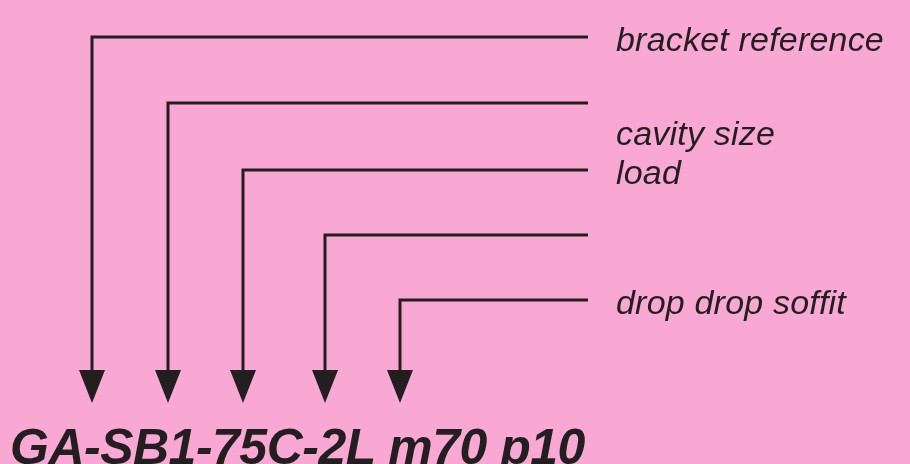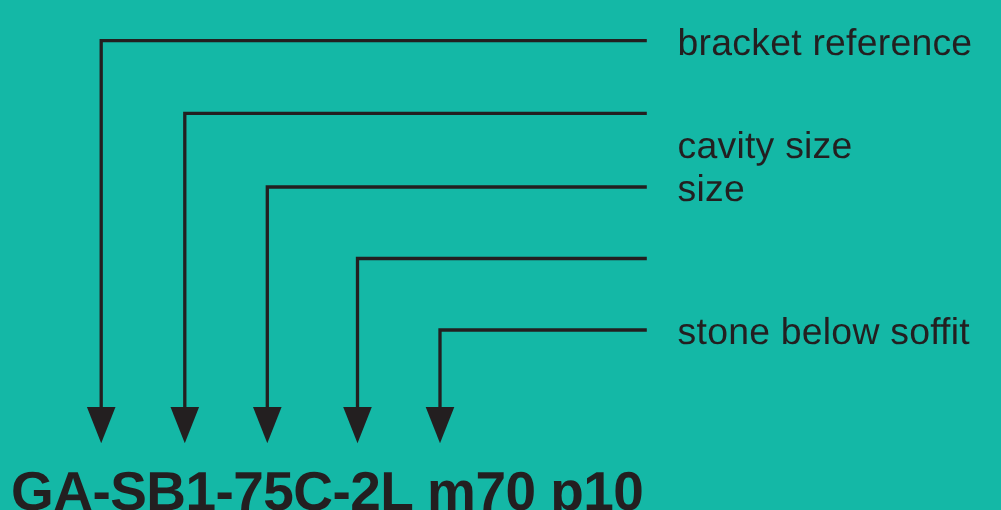--- a/index.html
+++ b/index.html
@@ -4,24 +4,25 @@
 <style>
   html, body {
     margin: 0;
     padding: 0;
     background: #ffffff;
   }
   .canvas {
     position: relative;
     width: 910px;
     height: 464px;
-    background: #14b8a6;
+    background: #f9a8d4;
     font-family: "Liberation Sans", "DejaVu Sans", sans-serif;
     color: #231f20;
     overflow: hidden;
+    font-style: italic;
   }
   .leader-svg {
     position: absolute;
     left: 0;
     top: 0;
     width: 910px;
     height: 464px;
   }
   .leader-svg polyline {
     fill: none;
@@ -83,20 +84,20 @@
     <g>
       <polyline points="588,300 400,300 400,372"></polyline>
       <polygon points="387,370 413,370 400,403"></polygon>
     </g>
   </svg>
 
   <div class="label label-bracket">bracket reference</div>
 
   <div class="label label-cavity">cavity size</div>
 
-  <div class="label label-load">size</div>
+  <div class="label label-load">load</div>
 
 
-  <div class="label label-drop">stone below soffit</div>
+  <div class="label label-drop">drop drop soffit</div>
 
   <div class="product-code">GA-SB1-75C-2L m70 p10</div>
 
 </div>
 
 </body></html>

